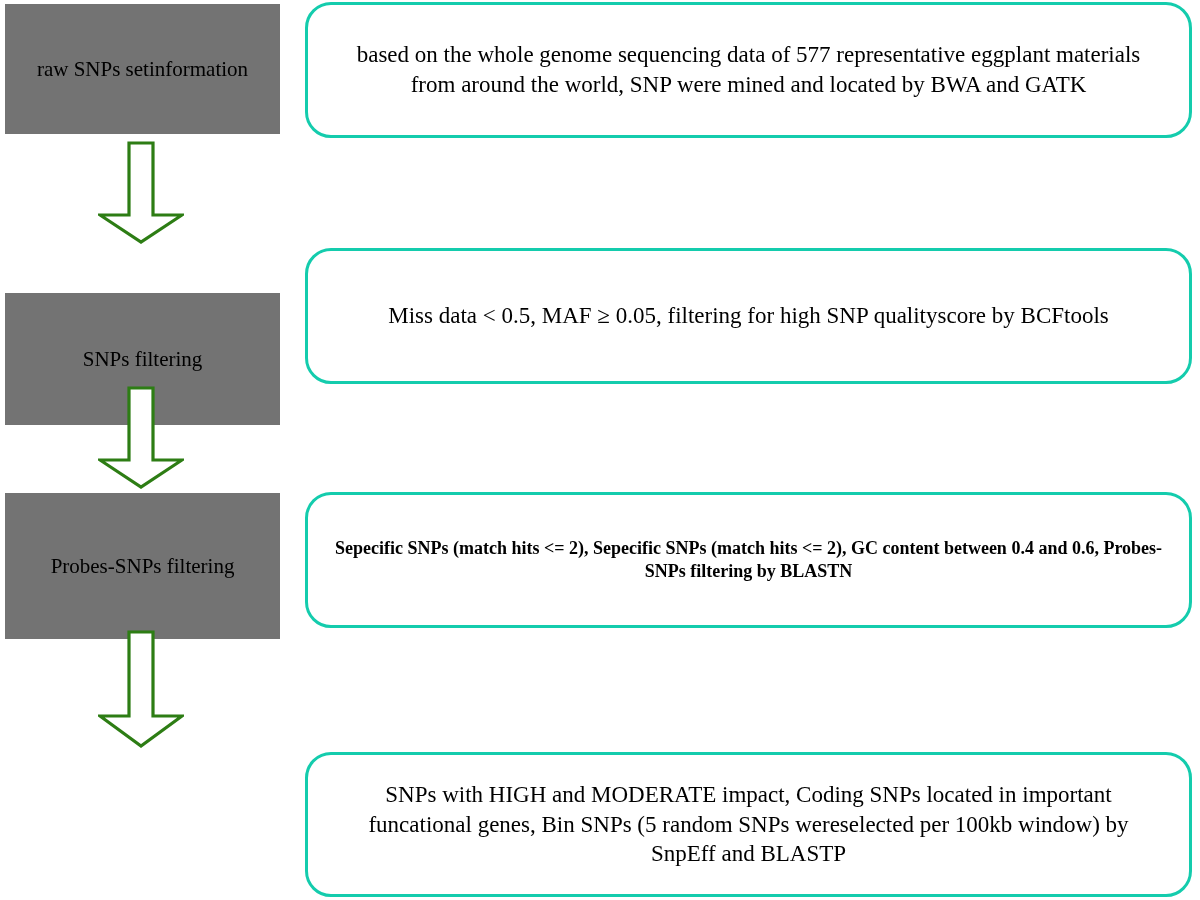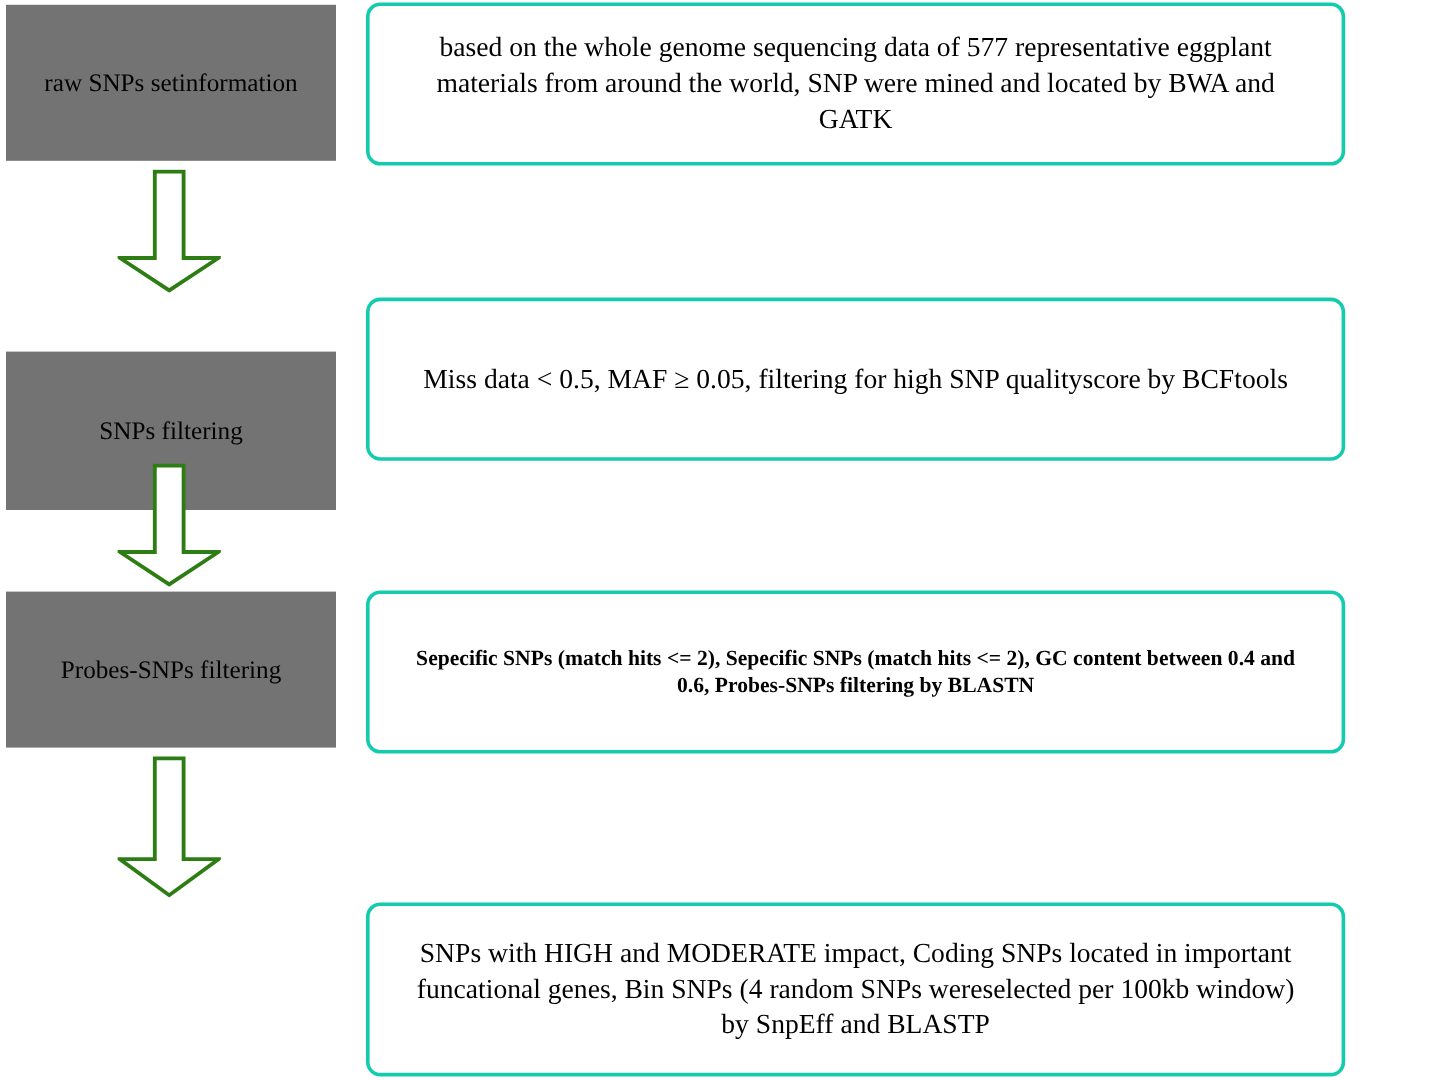--- a/index.html
+++ b/index.html
@@ -40,31 +40,31 @@
     display: flex;
     align-items: center;
     justify-content: center;
     text-align: center;
     box-sizing: border-box;
     padding: 2px 4px;
     line-height: 1.28;
   }
   .row-1 .stage { top: 4px;  height: 130px; font-size: 21px; }
   .row-2 .stage { top: 2px;  height: 132px; font-size: 21px; margin-top: 43px; }
-  .row-3 .stage { top: 1px;  height: 130px; font-size: 21px; }
+  .row-3 .stage { top: 1px;  height: 146px; font-size: 21px; }
   .row-4 .stage { top: 5px;  height: 133px; font-size: 21px; }
 
   
   .detail {
     position: absolute;
     left: 305px;
-    width: 816px;
+    width: 887px;
     background: #ffffff;
     border: 3px solid #14CCAD;
-    border-radius: 12px;
+    border-radius: 26px;
     box-sizing: border-box;
     display: flex;
     align-items: center;
     justify-content: center;
     text-align: center;
     padding: 6px 26px;
     color: #000000;
     line-height: 1.30;
   }
   .row-1 .detail { top: 2px;  height: 136px; font-size: 23px; }
@@ -115,16 +115,16 @@
     <div class="detail">Sepecific SNPs (match hits &lt;= 2), Sepecific SNPs (match hits &lt;= 2), GC content between 0.4 and 0.6, Probes-SNPs filtering by BLASTN</div>
   </div>
 
   <div class="arrow arrow-3">
     <svg viewBox="0 0 86 118" preserveAspectRatio="none" aria-hidden="true">
       <polygon points="31,2 55,2 55,86 84,86 43,116 2,86 31,86" fill="#ffffff" stroke="#2D7D14" stroke-width="3.2" stroke-linejoin="miter"></polygon>
     </svg>
   </div>
 
   <div class="row row-4">
-    <div class="detail">SNPs with HIGH and MODERATE impact, Coding SNPs located in important funcational genes, Bin SNPs (4 random SNPs wereselected per 100kb window) by SnpEff and BLASTP</div>
+    <div class="detail">SNPs with HIGH and MODERATE impact, Coding SNPs located in important funcational genes, Bin SNPs (5 random SNPs wereselected per 100kb window) by SnpEff and BLASTP</div>
   </div>
 
 </div>
 
 </body></html>

